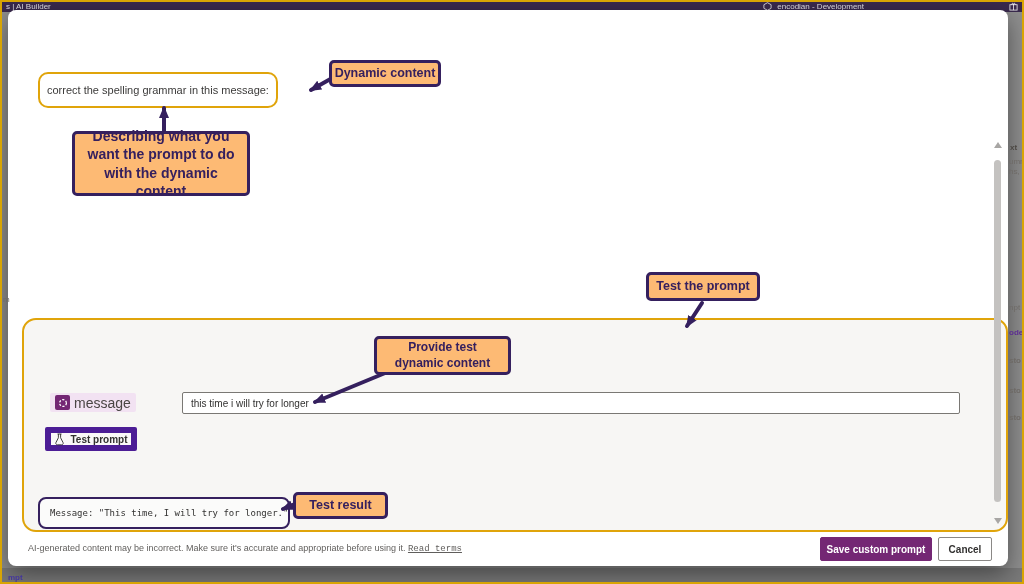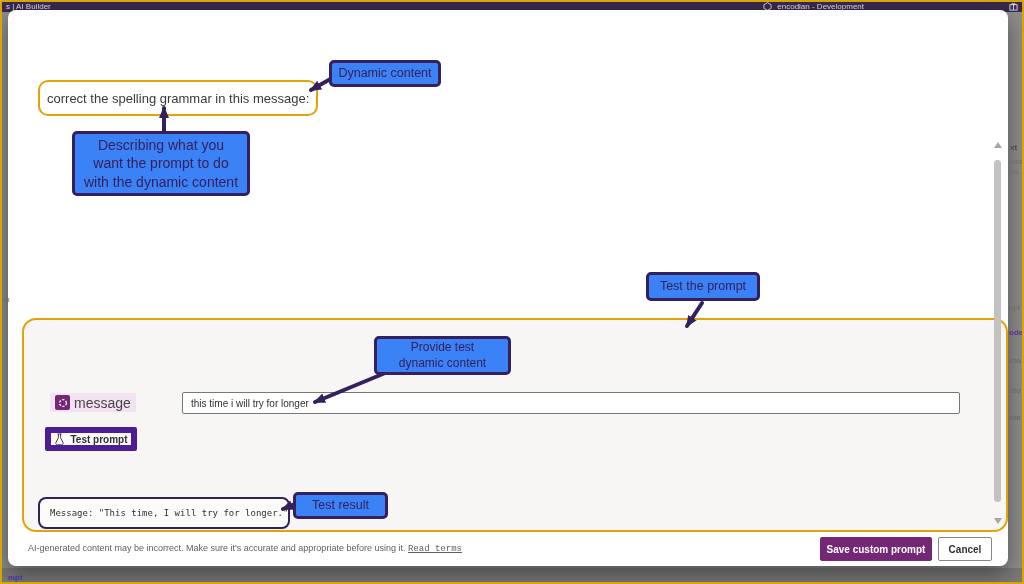--- a/index.html
+++ b/index.html
@@ -16,21 +16,21 @@
 
   
   #dialog { left:8px; top:10px; width:1000px; height:556px; background:#fff; border-radius:8px; box-shadow:0 8px 24px rgba(0,0,0,.45); z-index:2; }
   #dlg-title { left:28px; top:17px; font-size:14px; font-weight:700; color:#242424; }
   #expand-btn { left:950px; top:17px; width:16px; height:16px; cursor:pointer; }
   #close-btn { left:972px; top:15px; width:16px; height:16px; font-size:13px; color:#605e5c; cursor:pointer; }
   #panel { left:14px; top:42px; width:988px; height:491px; background:#fdfdfd; border:1px solid #e8e6e4; border-radius:6px; }
 
   #prompt-label { left:28px; top:51px; font-size:10.5px; color:#6e6a66; }
   #prompt-box { left:30px; top:68px; width:956px; height:228px; background:#fff; border:1px solid #e1dfdd; border-radius:4px; }
-  #prompt-pill { left:38px; top:80px; height:21px; border:2px solid #e0a40a; border-radius:10px; background:#fff; font-size:13px; color:#3b3a39; display:flex; align-items:center; padding:16px 7px; z-index:5; }
+  #prompt-pill { left:38px; top:72px; height:21px; border:2px solid #e0a40a; border-radius:10px; background:#fff; font-size:11px; color:#3b3a39; display:flex; align-items:center; padding:16px 7px; z-index:5; }
   .token { display:flex; align-items:center; gap:4px; background:#f2e2f2; border-radius:2px; padding:2px 5px; height:19px; }
   .token .tok-ic { width:13px; height:13px; background:#742774; border-radius:2px; display:flex; align-items:center; justify-content:center; }
   .token .tok-label { font-size:14px; color:#4a4544; }
   .token .tok-act { font-size:9px; color:#7a7574; cursor:pointer; line-height:1; }
   #token-prompt { left:229px; top:82px; }
   #divider1 { left:38px; top:252px; width:940px; height:1px; background:#edebe9; }
   #add-dyn-btn { left:44px; top:267px; width:122px; height:24px; background:#fff; border:1px solid #a19f9d; border-radius:2px; display:flex; align-items:center; justify-content:center; gap:6px; font-size:10px; font-weight:700; color:#323130; cursor:pointer; }
   #add-dyn-btn .plus { font-weight:400; font-size:12px; color:#323130; }
 
   
@@ -51,21 +51,21 @@
   #sb-down { position:absolute; left:2px; bottom:0; width:0; height:0; border-left:4px solid transparent; border-right:4px solid transparent; border-top:6px solid #a8a6a4; }
   #sb-thumb { position:absolute; left:2px; top:18px; width:7px; height:342px; background:#c4c2c0; border-radius:4px; }
 
   
   #disclaimer { left:28px; top:543px; font-size:9px; color:#605e5c; z-index:5; }
   #disclaimer a { color:#605e5c; text-decoration:underline; cursor:pointer;font-family:Liberation Mono, monospace; }
   #save-btn { left:820px; top:537px; width:112px; height:24px; background:#742774; border:1px solid #742774; border-radius:2px; color:#fff; font-size:10px; font-weight:700; display:flex; align-items:center; justify-content:center; cursor:pointer; z-index:5; }
   #cancel-btn { left:938px; top:537px; width:54px; height:24px; background:#fff; border:1px solid #8a8886; border-radius:2px; color:#323130; font-size:10px; font-weight:700; display:flex; align-items:center; justify-content:center; cursor:pointer; z-index:5; }
 
   
-  .callout { position:absolute; background:#3b82f6; border:3px solid #35205e; border-radius:5px; color:#35205e; font-weight:400; text-align:center; z-index:45; display:flex; align-items:center; justify-content:center; line-height:1.3; }
+  .callout { position:absolute; background:#fdba74; border:3px solid #35205e; border-radius:5px; color:#35205e; font-weight:700; text-align:center; z-index:45; display:flex; align-items:center; justify-content:center; line-height:1.3; }
   #co-dynamic { left:329px; top:60px; width:112px; height:27px; font-size:12.5px; }
   #co-describe { left:72px; top:131px; width:178px; height:65px; font-size:14px; padding:4px 8px; }
   #co-testprompt { left:646px; top:272px; width:114px; height:29px; font-size:12.5px; }
   #co-provide { left:374px; top:336px; width:137px; height:39px; font-size:12px; padding:2px 10px; }
   #co-result { left:293px; top:492px; width:95px; height:27px; font-size:12.5px; }
   #arrows { left:0; top:0; width:1024px; height:584px; z-index:40; pointer-events:none; }
 </style>
 </head>
 <body>
 

